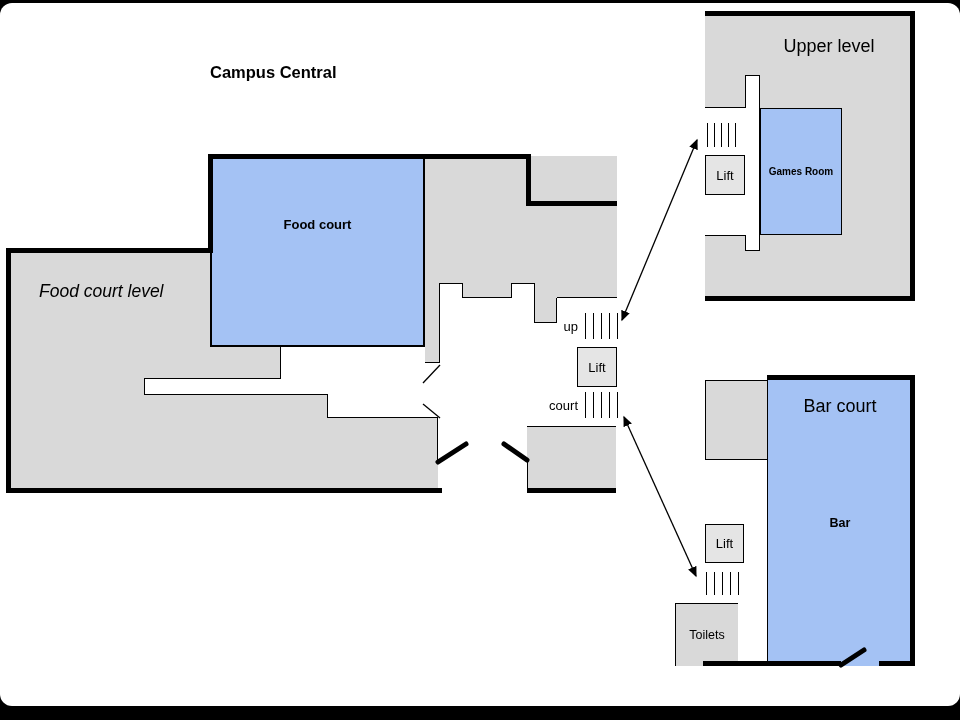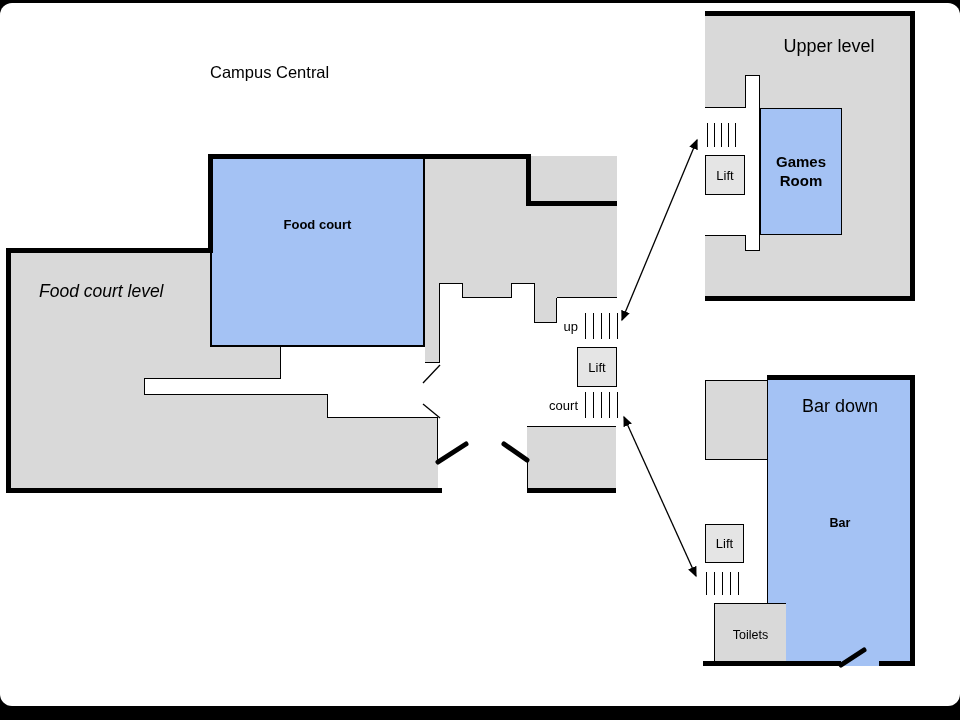--- a/index.html
+++ b/index.html
@@ -66,51 +66,51 @@
 
     <div class="abs wall" style="left:8px;top:245px;width:205px;height:5px;"></div>
     <div class="abs wall" style="left:6px;top:245px;width:5px;height:245px;"></div>
     <div class="abs wall" style="left:6px;top:485px;width:436px;height:5px;"></div>
     <div class="abs wall" style="left:208px;top:151px;width:5px;height:99px;"></div>
     <div class="abs wall" style="left:208px;top:151px;width:322px;height:5px;"></div>
     <div class="abs wall" style="left:526px;top:151px;width:5px;height:52px;"></div>
     <div class="abs wall" style="left:526px;top:198px;width:91px;height:5px;"></div>
     <div class="abs wall" style="left:527px;top:485px;width:89px;height:5px;"></div>
 
-    <div class="abs lbl" style="left:210px;top:60px;font-size:16.5px;font-weight:normal;">Campus Central</div>
+    <div class="abs lbl" style="left:210px;top:60px;font-size:16.5px;font-weight:bold;">Campus Central</div>
     <div class="abs lbl" style="left:39px;top:278px;font-size:17.5px;font-style:italic;">Food court level</div>
 
     <div class="abs lbl" style="left:540px;top:316px;width:38px;font-size:13px;text-align:right;">up</div>
     <div class="abs stairs8" style="left:585px;top:310px;width:34px;height:26px;"></div>
     <div class="abs lift" style="left:577px;top:344px;width:40px;height:40px;">Lift</div>
     <div class="abs lbl" style="left:528px;top:395px;width:50px;font-size:13px;text-align:right;">court</div>
     <div class="abs stairs8" style="left:585px;top:389px;width:34px;height:26px;"></div>
   </div>
 
   <div>
     <div class="abs gray" style="left:705px;top:8px;width:210px;height:290px;border-top:5px solid #000;border-right:5px solid #000;border-bottom:5px solid #000;box-sizing:border-box;"></div>
     <div class="abs ctr" style="left:734px;top:32px;width:190px;height:22px;font-size:18px;">Upper level</div>
 
     <div class="abs" style="left:745px;top:72px;width:15px;height:176px;background:#fff;border:1px solid #000;box-sizing:border-box;"></div>
     <div class="abs" style="left:705px;top:104px;width:41px;height:129px;background:#fff;border-top:1px solid #000;border-bottom:1px solid #000;box-sizing:border-box;"></div>
     <div class="abs stairs7" style="left:707px;top:120px;width:30px;height:24px;"></div>
     <div class="abs lift" style="left:705px;top:152px;width:40px;height:40px;">Lift</div>
 
     <div class="abs blue ctr" style="left:760px;top:105px;width:82px;height:127px;border:1.5px solid #000;"></div>
-    <div class="abs ctr" style="left:765px;top:150px;width:72px;height:36px;font-size:15px;font-weight:bold;line-height:1.3;">Games Room</div>
+    <div class="abs ctr" style="left:765px;top:150px;width:72px;height:36px;font-size:10px;font-weight:bold;line-height:1.3;">Games Room</div>
   </div>
 
   <div>
     <div class="abs blue" style="left:767px;top:372px;width:148px;height:291px;border-top:5px solid #000;border-right:5px solid #000;border-left:1.5px solid #000;box-sizing:border-box;"></div>
-    <div class="abs ctr" style="left:770px;top:392px;width:140px;height:22px;font-size:18px;">Bar down</div>
+    <div class="abs ctr" style="left:770px;top:392px;width:140px;height:22px;font-size:18px;">Bar court</div>
     <div class="abs ctr" style="left:800px;top:512px;width:80px;height:16px;font-size:12.5px;font-weight:bold;">Bar</div>
     <div class="abs gray" style="left:705px;top:377px;width:63px;height:80px;border:1.5px solid #000;box-sizing:border-box;"></div>
     <div class="abs lift" style="left:705px;top:521px;width:39px;height:39px;">Lift</div>
     <div class="abs stairs8" style="left:706px;top:569px;width:34px;height:23px;"></div>
-    <div class="abs gray ctr" style="left:714px;top:600px;width:72px;height:63px;border-top:1.5px solid #000;border-left:1.5px solid #000;box-sizing:border-box;">
+    <div class="abs gray ctr" style="left:675px;top:600px;width:63px;height:63px;border-top:1.5px solid #000;border-left:1.5px solid #000;box-sizing:border-box;">
       <span style="font-size:12.5px;">Toilets</span>
     </div>
     <div class="abs wall" style="left:703px;top:658px;width:138px;height:5px;"></div>
     <div class="abs wall" style="left:879px;top:658px;width:36px;height:5px;"></div>
   </div>
 
   <svg class="overlay" width="960" height="720" viewBox="0 0 960 720">
     <defs>
       <marker id="ah" markerWidth="9" markerHeight="8" refX="7" refY="3.5" orient="auto-start-reverse">
         <path d="M0,0 L8,3.5 L0,7 Z" fill="#000"></path>

